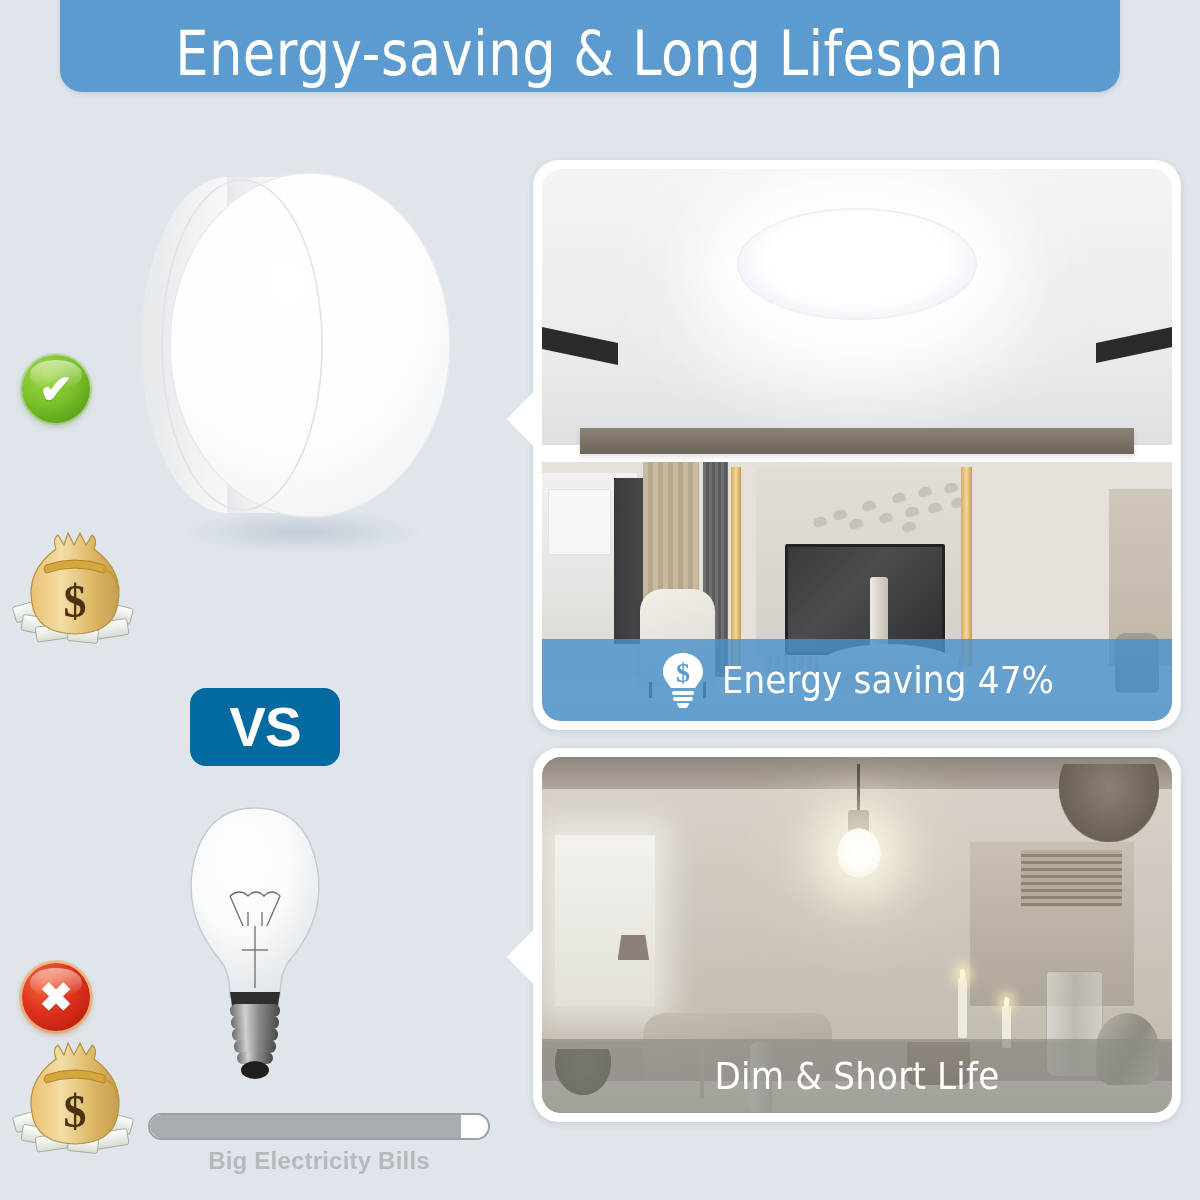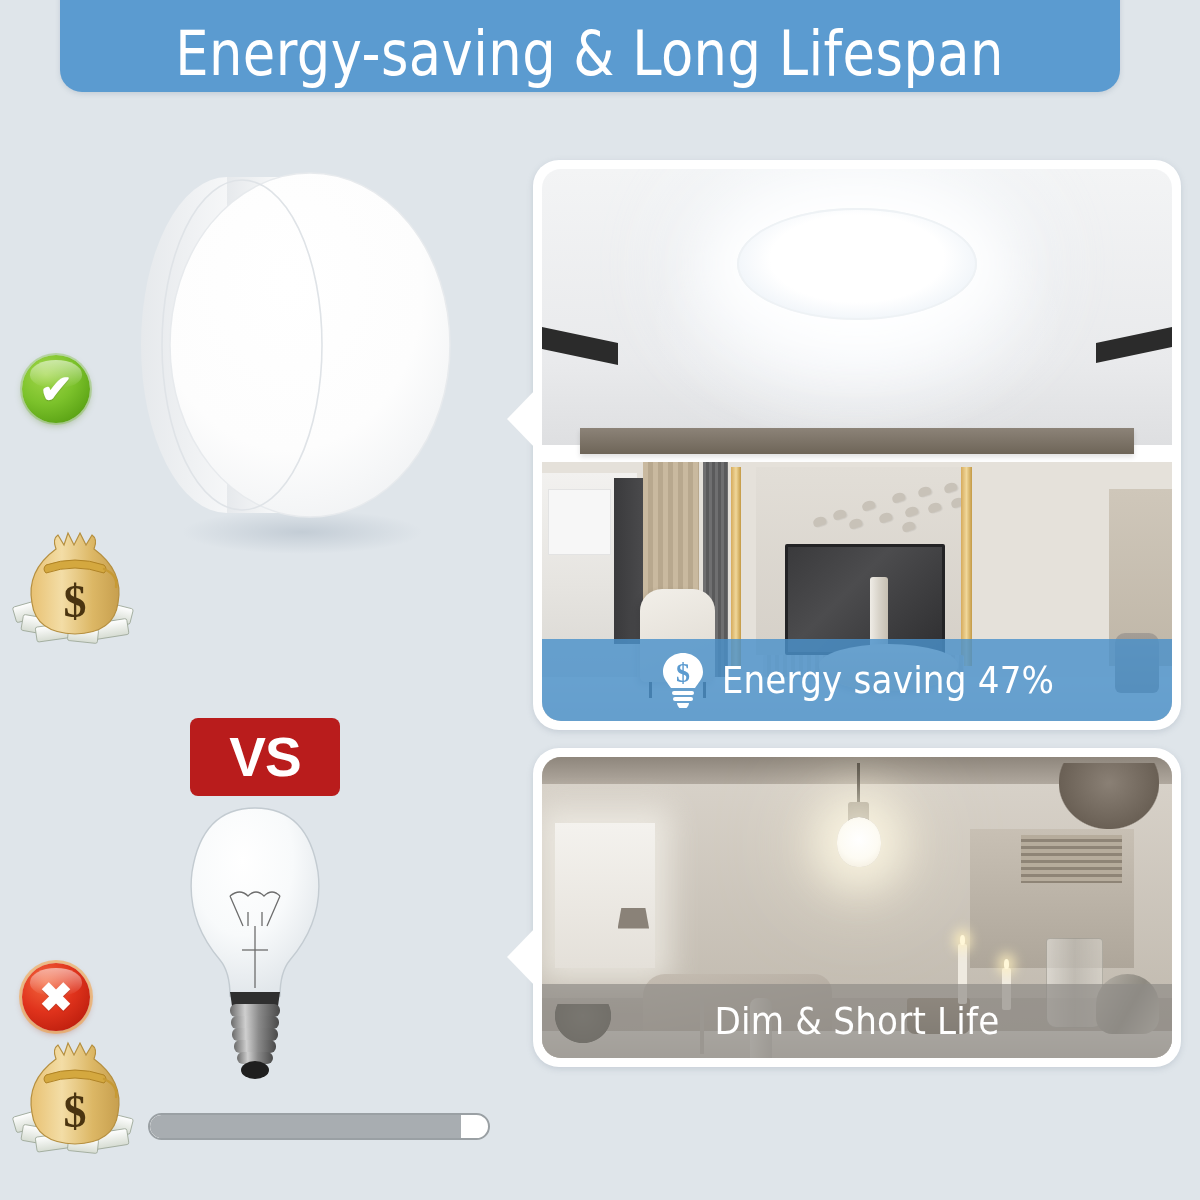--- a/index.html
+++ b/index.html
@@ -83,37 +83,37 @@
   #progress-good .progress-fill{ background:#5b9bd0; }
   #progress-bad .progress-fill{ background:#a8adb1; }
   .progress-label{
     margin-top:7px; text-align:center; font-size:24px; font-weight:bold; letter-spacing:.2px;
   }
   #progress-good .progress-label{ color:#55595c; }
   #progress-bad .progress-label{ color:#b4b9bd; }
 
   
   #vs-badge{
-    position:absolute; left:190px; top:608px;
-    width:150px; height:78px; border-radius:8px;
-    background:#b91c1c;
+    position:absolute; left:190px; top:578px;
+    width:150px; height:78px; border-radius:16px;
+    background:#0369a1;
     display:flex; align-items:center; justify-content:center;
   }
   #vs-label{
     color:#fff; font-size:55px; font-weight:bold; letter-spacing:-1px; line-height:1;
   }
 
   
   .photo-card{
     position:absolute; left:533px; width:648px;
     background:#fff; border-radius:26px; padding:9px;
     box-shadow:0 2px 6px rgba(130,145,160,.28);
   }
   #photo-card-good{ top:160px; height:570px; }
-  #photo-card-bad{  top:748px; height:319px; }
+  #photo-card-bad{  top:748px; height:374px; }
   .photo-inner{
     position:relative; width:100%; height:100%;
     border-radius:19px; overflow:hidden;
   }
   
   .bubble-tail{
     position:absolute; left:-26px; width:30px; height:62px;
     background:#fff; z-index:3;
     clip-path:polygon(100% 0,100% 100%,0 50%);
     filter:drop-shadow(-1px 1px 1px rgba(130,145,160,.25));
@@ -382,20 +382,21 @@
       <path d="M34 40 Q63 30 92 40 Q96 44 92 48 Q63 38 34 48 Q30 44 34 40 Z" fill="#d4a83f" stroke="#b08324" stroke-width="1"></path>
       <path d="M92 44 Q106 50 104 62" fill="none" stroke="#c79a33" stroke-width="2.4" stroke-linecap="round"></path>
       <text x="63" y="92" text-anchor="middle" font-family="'Liberation Serif',serif" font-size="46" font-weight="bold" fill="#4a3410">$</text>
     </svg>
   </div>
 
   <div id="progress-bad" class="progress-wrap">
     <div class="progress-track">
       <div class="progress-fill" style="width:92%"></div>
     </div>
+    <div class="progress-label">Big Electricity Bills</div>
   </div>
 </div>
 
 <div id="photo-card-good" class="photo-card">
   <div id="tail-good" class="bubble-tail"></div>
   <div class="photo-inner">
     <div class="scene">
       <div class="br-ceiling"></div>
       <div class="br-beam"></div>
       <div class="br-lamp"></div>

